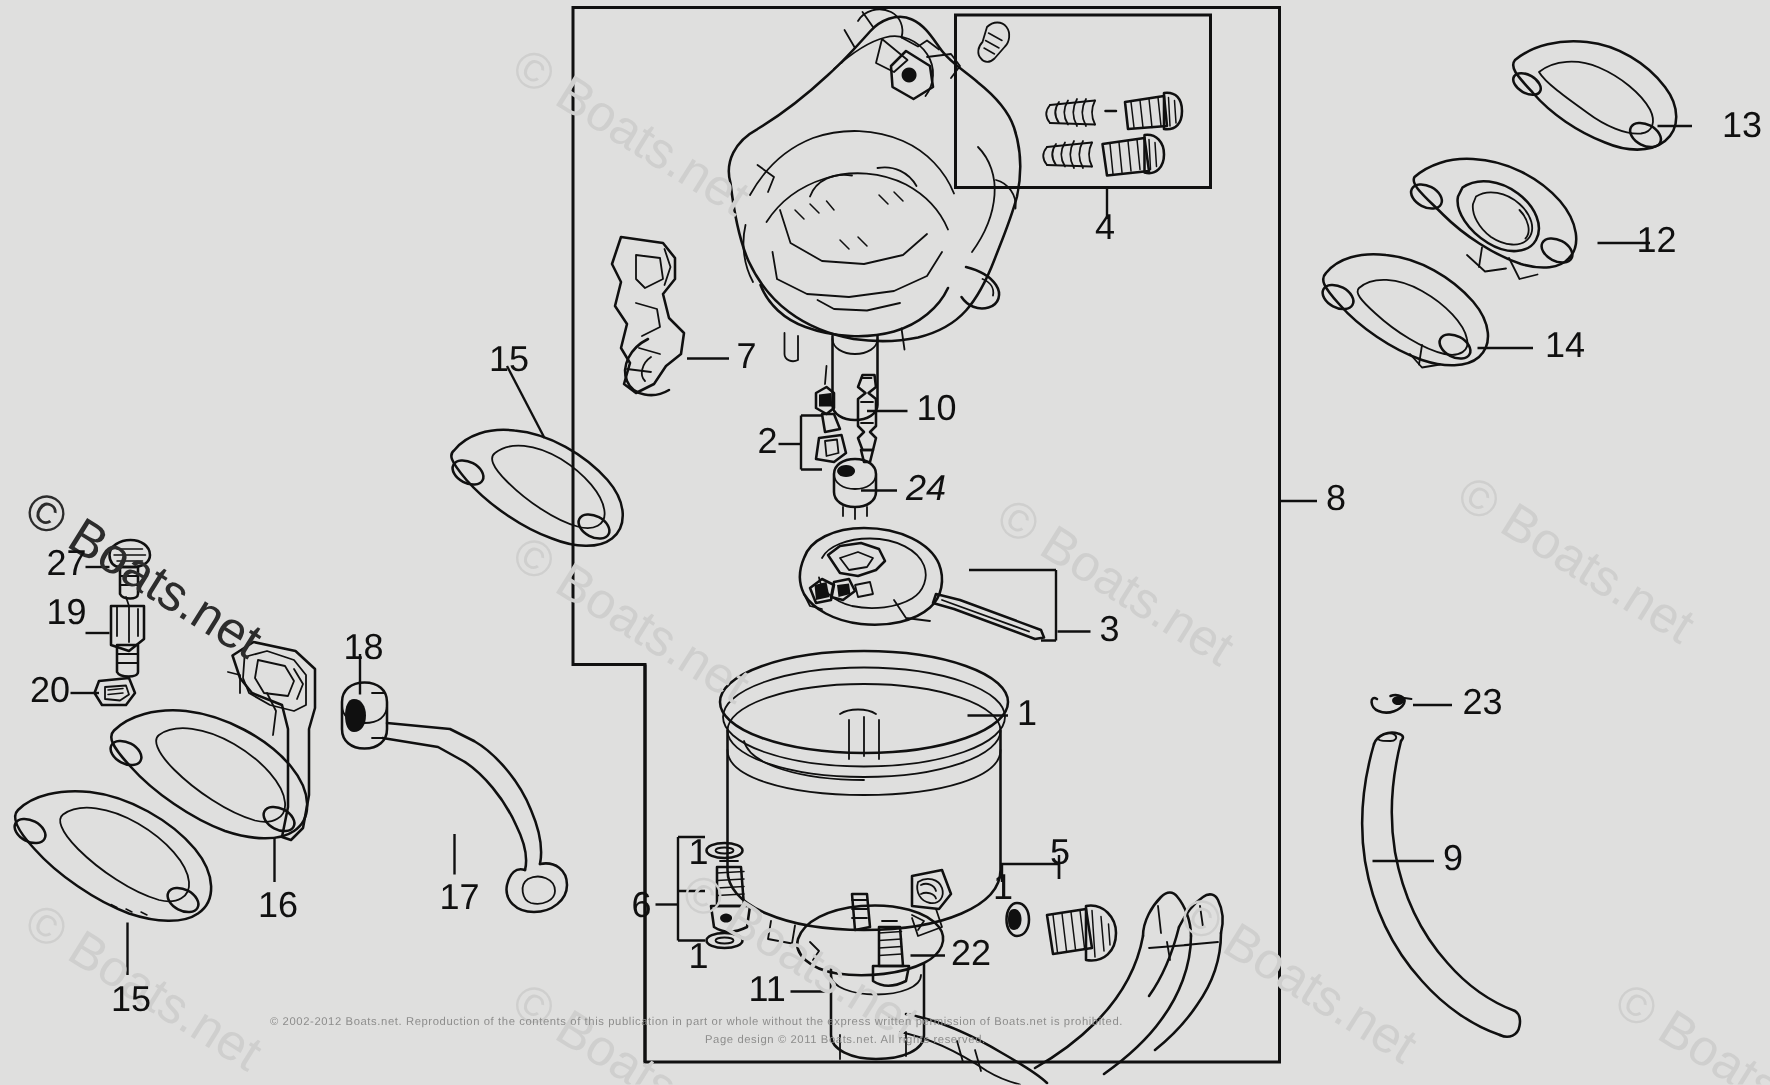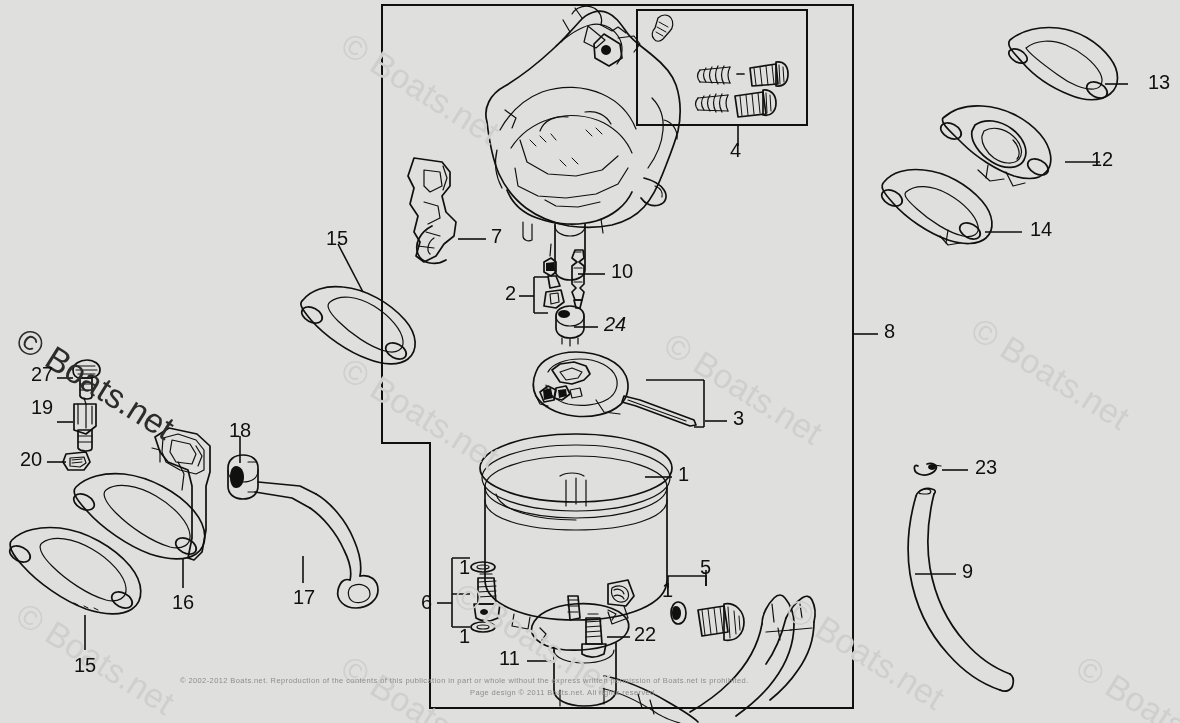--- a/index.html
+++ b/index.html
@@ -21,21 +21,21 @@
     white-space:nowrap;
     transform-origin:0 0;
     pointer-events:none;
     user-select:none;
   }
   .wm.dark{color:#2c2c2c;font-weight:500;}
   .lbl{
     position:absolute;
     color:#101010;
     font-family:"Liberation Sans", sans-serif;
-    font-size:20px;
+    font-size:24px;
     font-weight:400;
     white-space:nowrap;
     line-height:1;
   }
   .copy{
     position:absolute;
     color:#8d8d8c;
     font-family:"Liberation Sans", sans-serif;
     font-size:7.5px;
     letter-spacing:.4px;

